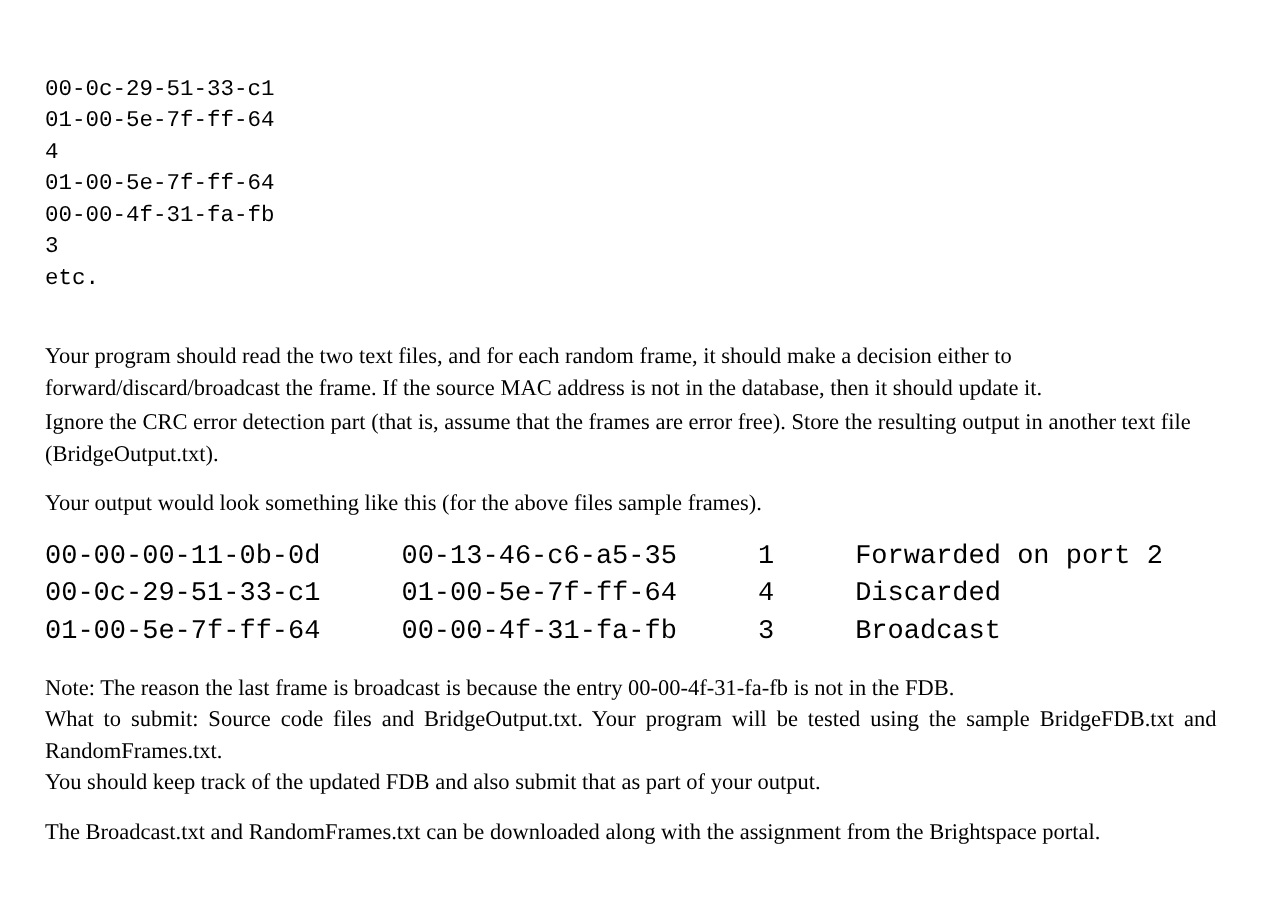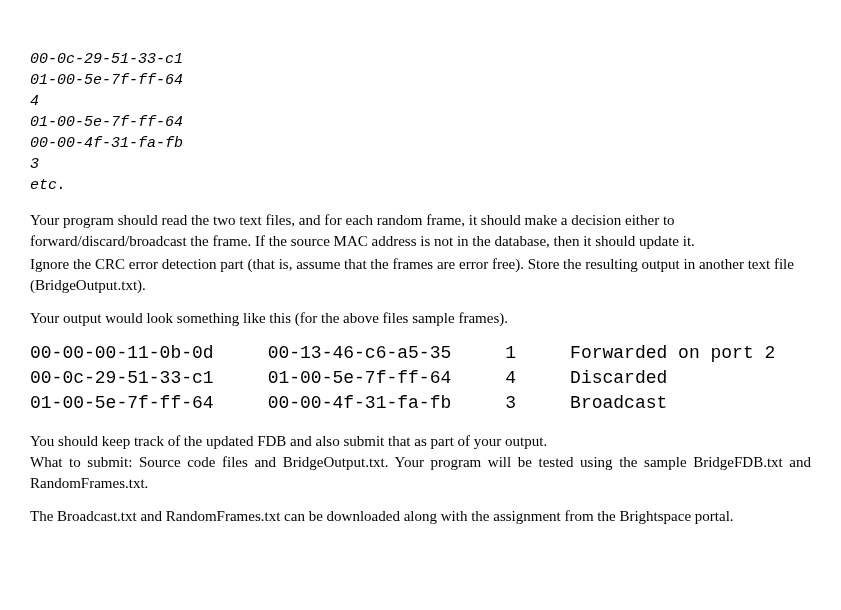--- a/index.html
+++ b/index.html
@@ -16,22 +16,21 @@
     }
     .mono {
       font-family: 'Courier New', Courier, monospace;
       font-size: 15px;
       white-space: pre;
     }
     .codeblock {
       font-family: 'Courier New', Courier, monospace;
       font-size: 15px;
       white-space: pre;
-      margin-bottom: 14px;
-      font-style: italic;
+      margin-bottom: 32px;
     }
     p {
       margin: 0 0 12px 0;
     }
     .para-tight {
       margin: 0 0 2px 0;
     }
     .output-table {
       font-family: 'Courier New', Courier, monospace;
       font-size: 18px;
@@ -64,17 +63,18 @@
 <p class="para-tight">Your program should read the two text files, and for each random frame, it should make a decision either to forward/discard/broadcast the frame. If the source MAC address is not in the database, then it should update it.</p>
 <p>Ignore the CRC error detection part (that is, assume that the frames are error free).  Store the resulting output in another text file (BridgeOutput.txt).</p>
 
 <p>Your output would look something like this (for the above files sample frames).</p>
 
 <div class="output-table" id="output-table">00-00-00-11-0b-0d     00-13-46-c6-a5-35     1     Forwarded on port 2
 00-0c-29-51-33-c1     01-00-5e-7f-ff-64     4     Discarded
 01-00-5e-7f-ff-64     00-00-4f-31-fa-fb     3     Broadcast</div>
 
 <div class="note-block justify">
+  <p>Note: The reason the last frame is broadcast is because the entry 00-00-4f-31-fa-fb is not in the FDB.</p>
+  <p>What to submit: Source code files and BridgeOutput.txt. Your program will be tested using the sample BridgeFDB.txt and RandomFrames.txt.</p>
   <p>You should keep track of the updated FDB and also submit that as part of your output.</p>
-  <p>What to submit: Source code files and BridgeOutput.txt. Your program will be tested using the sample BridgeFDB.txt and RandomFrames.txt.</p>
 </div>
 
 <p>The Broadcast.txt and RandomFrames.txt can be downloaded along with the assignment from the Brightspace portal.</p>
 
 </body></html>

